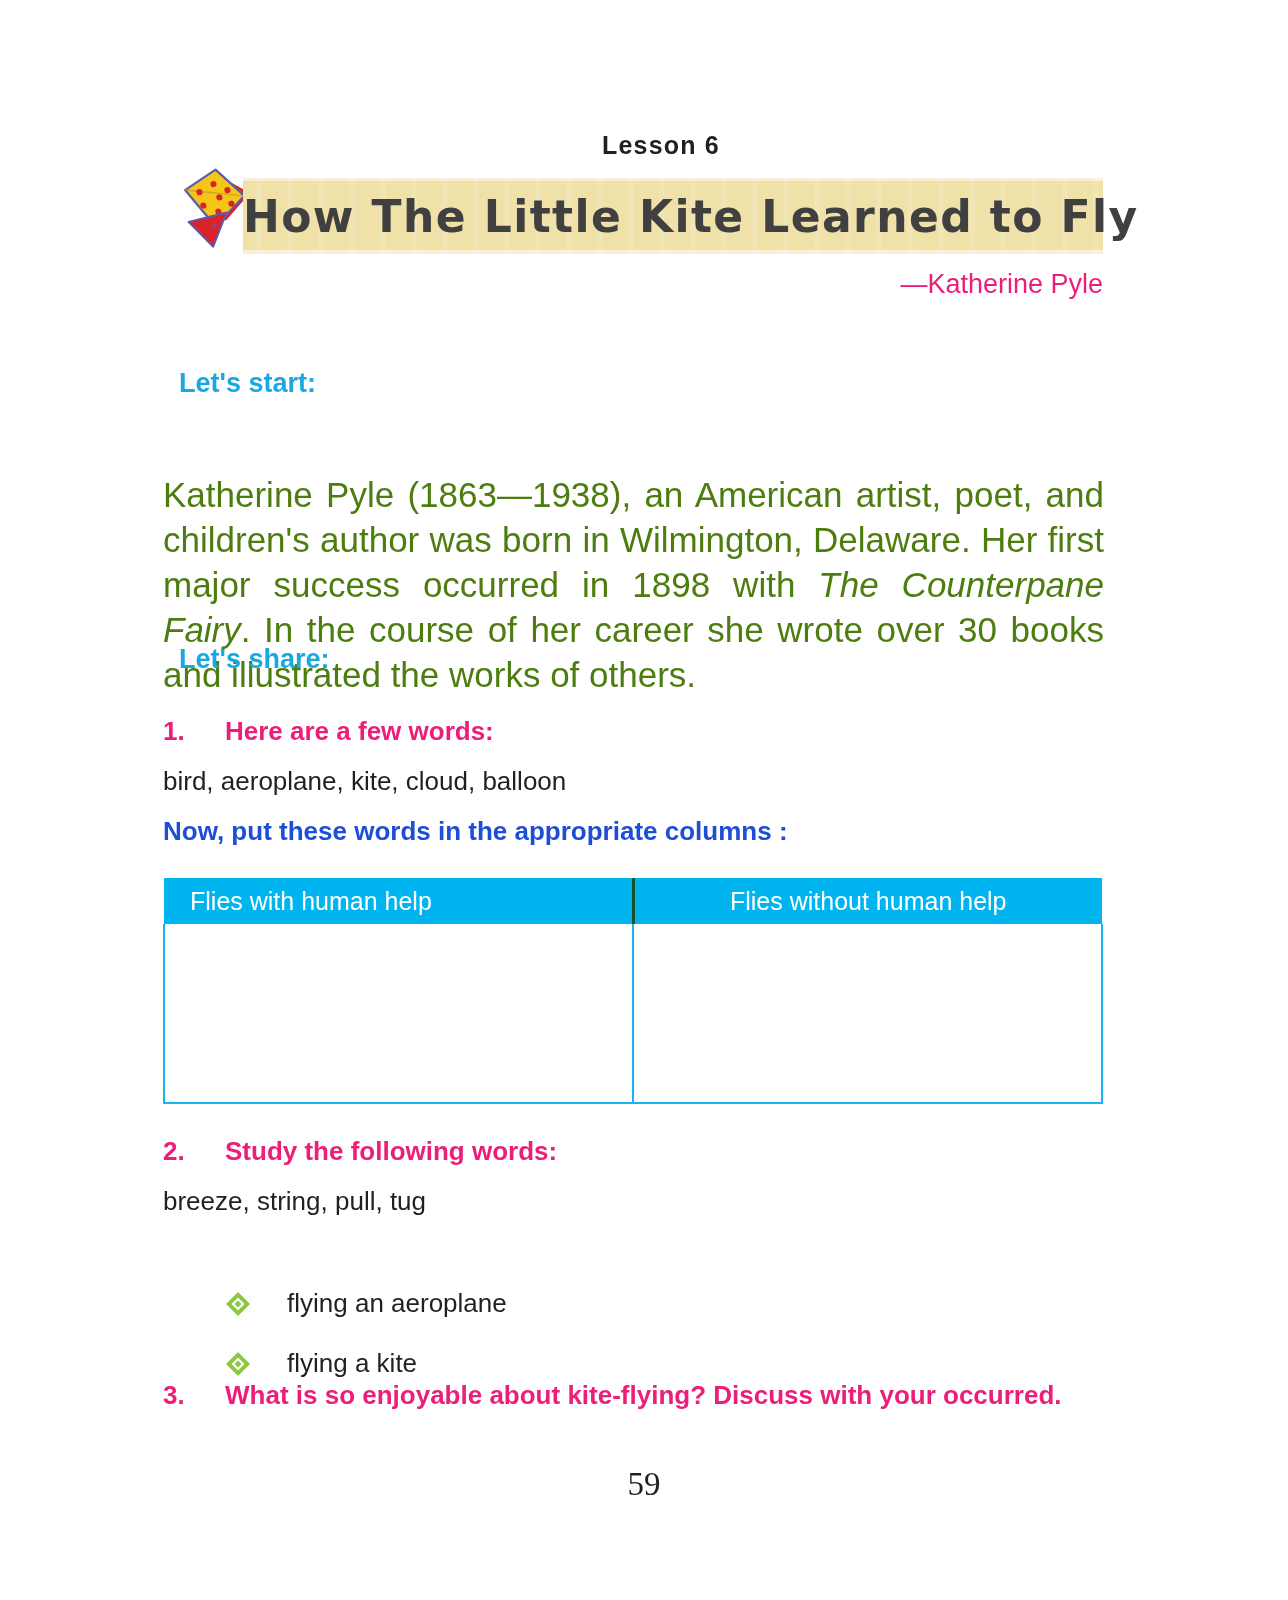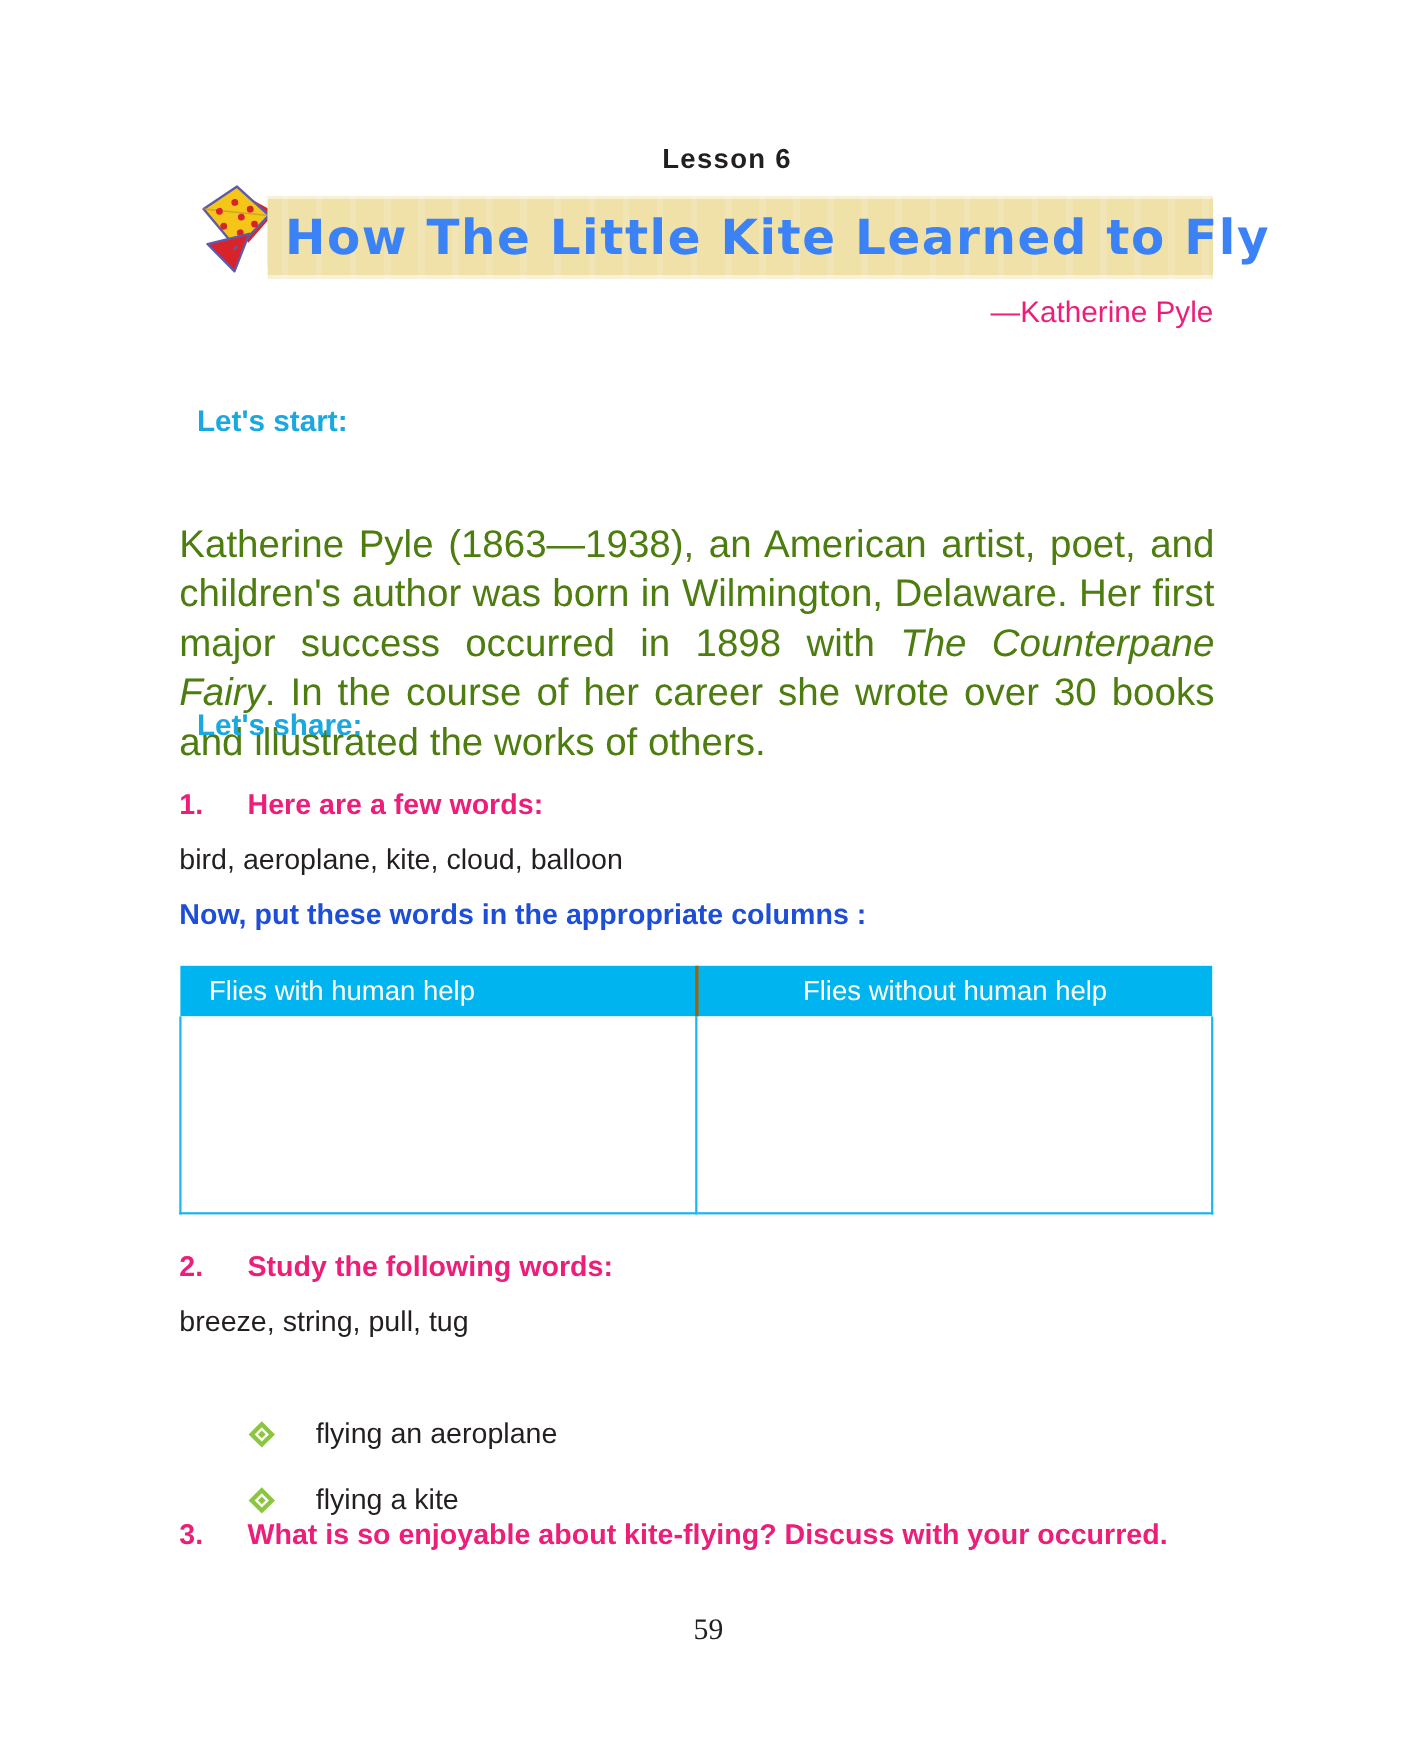--- a/index.html
+++ b/index.html
@@ -71,30 +71,30 @@
     left: -8px; top: 9px; width: 14px; height: 56px;
     clip-path: polygon(40% 0, 100% 4%, 100% 96%, 55% 100%, 0 72%, 25% 40%);
   }
   .title-banner::after {
     right: -10px; top: 7px; width: 16px; height: 60px;
     clip-path: polygon(0 2%, 70% 0, 100% 38%, 78% 74%, 100% 96%, 0 100%);
   }
 
   .title-text {
     position: absolute;
-    left: 96px;
+    left: 80px;
     top: 2px;
     width: 850px;
     height: 76px;
     line-height: 74px;
     text-align: center;
     font-family: "DejaVu Sans", sans-serif;
     font-size: 44px;
     font-weight: bold;
-    color: #3b82f6;
+    color: #404040;
     letter-spacing: 1.4px;
     white-space: nowrap;
   }
 
   
   .kite-icon {
     position: absolute;
     left: 0;
     top: -38px;
     width: 100px;
@@ -177,21 +177,21 @@
     background: #00b5ef;
     color: #ffffff;
     font-weight: normal;
     font-size: 25px;
     height: 46px;
     padding: 0 0 0 0;
     border: none;
   }
   .columns-table th.col-a { text-align: left; padding-left: 28px; }
   .columns-table th.col-b { text-align: center; }
-  .columns-table th.col-a { border-right: 3px solid #a16207; padding-left: 26px; }
+  .columns-table th.col-a { border-right: 3px solid #14532d; padding-left: 26px; }
   .columns-table td {
     height: 176px;
     border: 2px solid #19b5ef;
     border-top: none;
     background: #ffffff;
   }
 
   
   .bullet-row {
     position: absolute;
@@ -211,21 +211,21 @@
   .bullet-glyph svg { display: block; }
 
   
   .page-number {
     position: absolute;
     top: 1466px;
     left: 0;
     width: 1288px;
     text-align: center;
     font-family: "Liberation Serif", serif;
-    font-size: 27px;
+    font-size: 33px;
     color: #231f20;
   }
 </style>
 </head>
 <body>
 
 <div class="page">
 
   <div class="lesson-label">Lesson 6</div>
 

